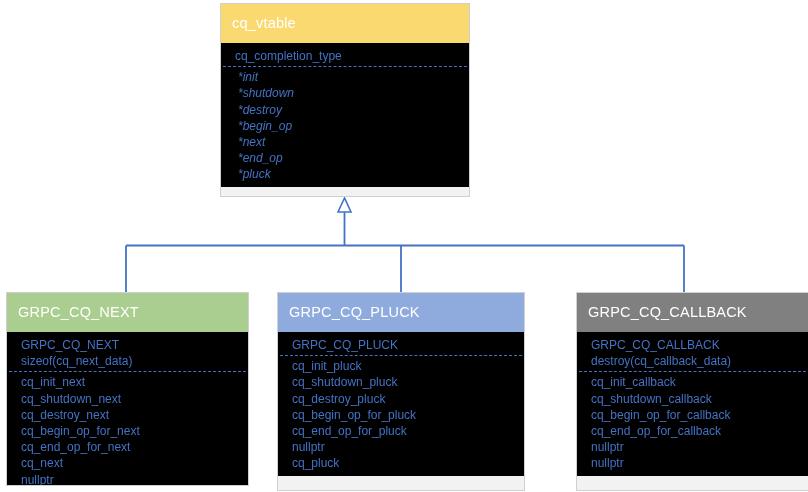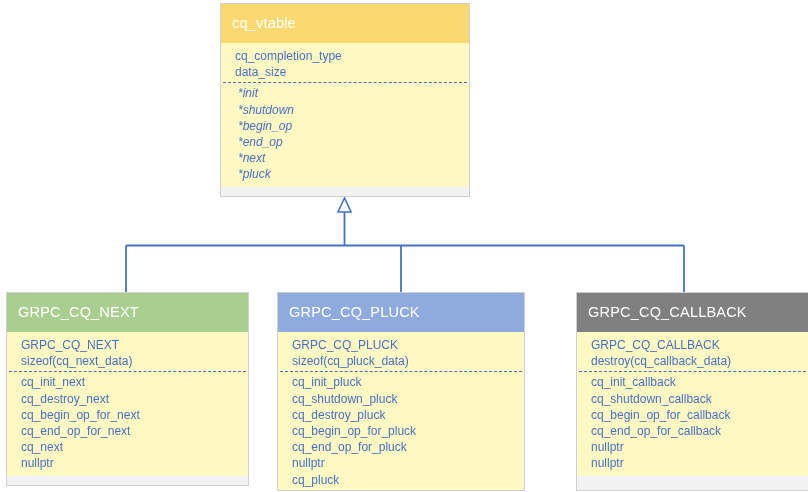--- a/index.html
+++ b/index.html
@@ -49,21 +49,21 @@
     padding-left: 11px;
     color: #ffffff;
     font-size: 14.5px;
     letter-spacing: 0.2px;
     white-space: nowrap;
     overflow: hidden;
   }
   .class-body {
     box-sizing: border-box;
     padding: 5px 0 4px 0;
-    background: #fef9c3;
+    background: #000000;
   }
   .member {
     font-size: 12px;
     line-height: 16.2px;
     color: #4472c4;
     padding-left: 14px;
     white-space: nowrap;
     overflow: hidden;
   }
   .member.op {
@@ -126,51 +126,51 @@
 
     <line x1="401" y1="245.5" x2="401" y2="292" stroke="#4472c4" stroke-width="1.8"></line>
 
     <line x1="684" y1="245.5" x2="684" y2="292" stroke="#4472c4" stroke-width="1.8"></line>
   </svg>
 
   <div class="class-box" id="box-vtable">
     <div class="class-header">cq_vtable</div>
     <div class="class-body">
       <div class="member">cq_completion_type</div>
-      <div class="member">data_size</div>
       <div class="divider"></div>
       <div class="member op">*init</div>
       <div class="member op">*shutdown</div>
+      <div class="member op">*destroy</div>
       <div class="member op">*begin_op</div>
+      <div class="member op">*next</div>
       <div class="member op">*end_op</div>
-      <div class="member op">*next</div>
       <div class="member op">*pluck</div>
     </div>
   </div>
 
   <div class="class-box" id="box-next">
     <div class="class-header">GRPC_CQ_NEXT</div>
     <div class="class-body">
       <div class="member">GRPC_CQ_NEXT</div>
       <div class="member">sizeof(cq_next_data)</div>
       <div class="divider"></div>
       <div class="member">cq_init_next</div>
+      <div class="member">cq_shutdown_next</div>
       <div class="member">cq_destroy_next</div>
       <div class="member">cq_begin_op_for_next</div>
       <div class="member">cq_end_op_for_next</div>
       <div class="member">cq_next</div>
       <div class="member">nullptr</div>
     </div>
   </div>
 
   <div class="class-box" id="box-pluck">
     <div class="class-header">GRPC_CQ_PLUCK</div>
     <div class="class-body">
       <div class="member">GRPC_CQ_PLUCK</div>
-      <div class="member">sizeof(cq_pluck_data)</div>
       <div class="divider"></div>
       <div class="member">cq_init_pluck</div>
       <div class="member">cq_shutdown_pluck</div>
       <div class="member">cq_destroy_pluck</div>
       <div class="member">cq_begin_op_for_pluck</div>
       <div class="member">cq_end_op_for_pluck</div>
       <div class="member">nullptr</div>
       <div class="member">cq_pluck</div>
     </div>
   </div>

